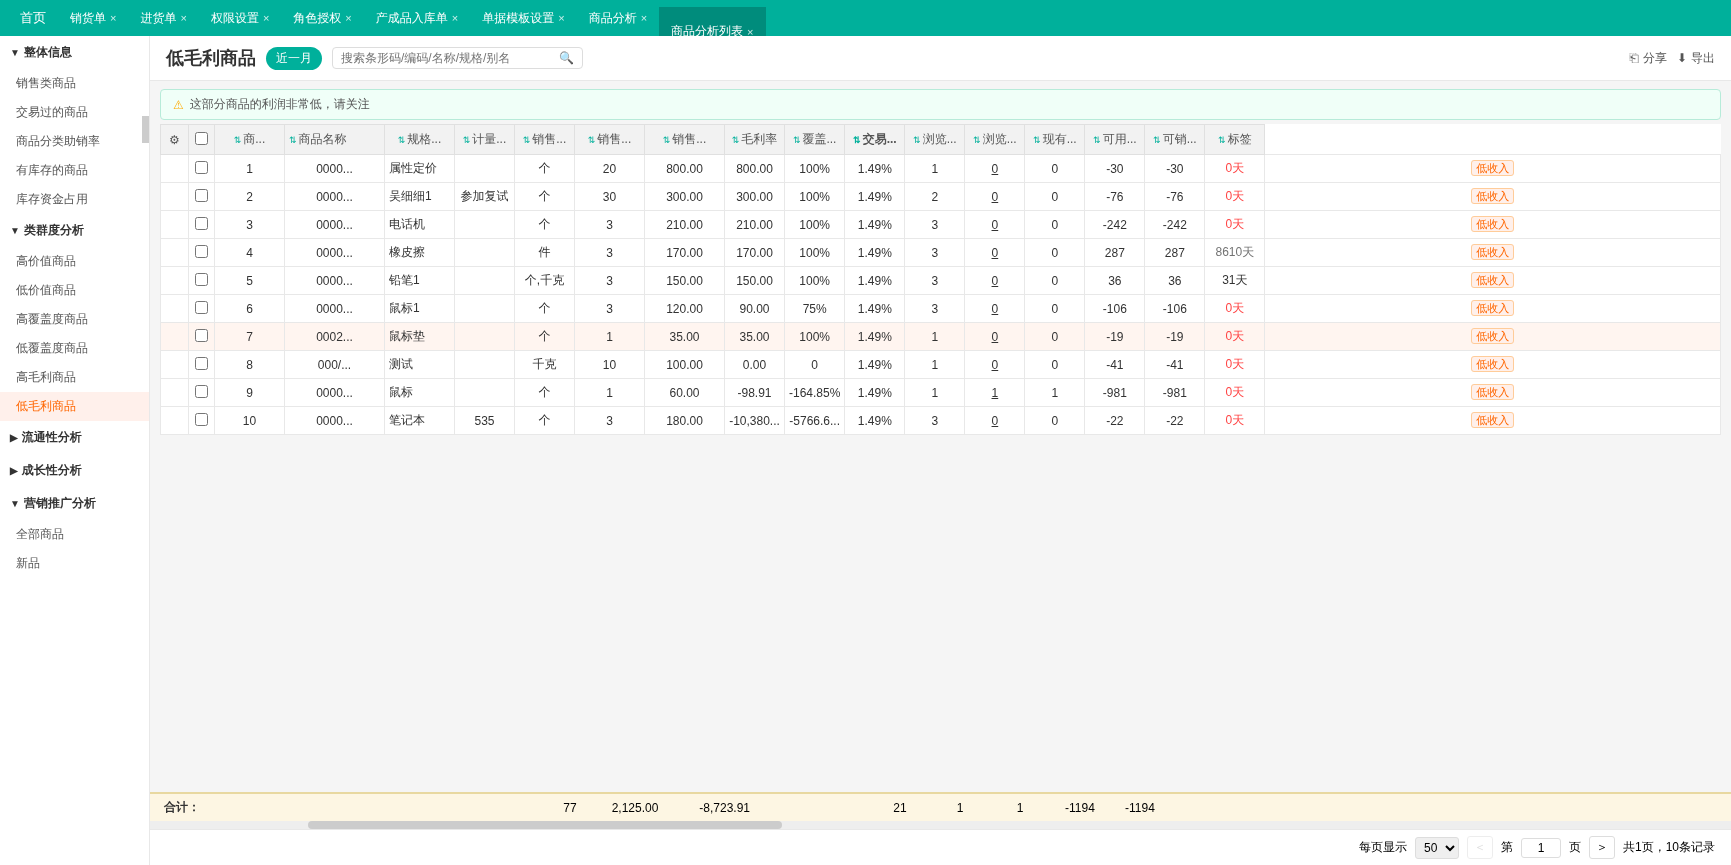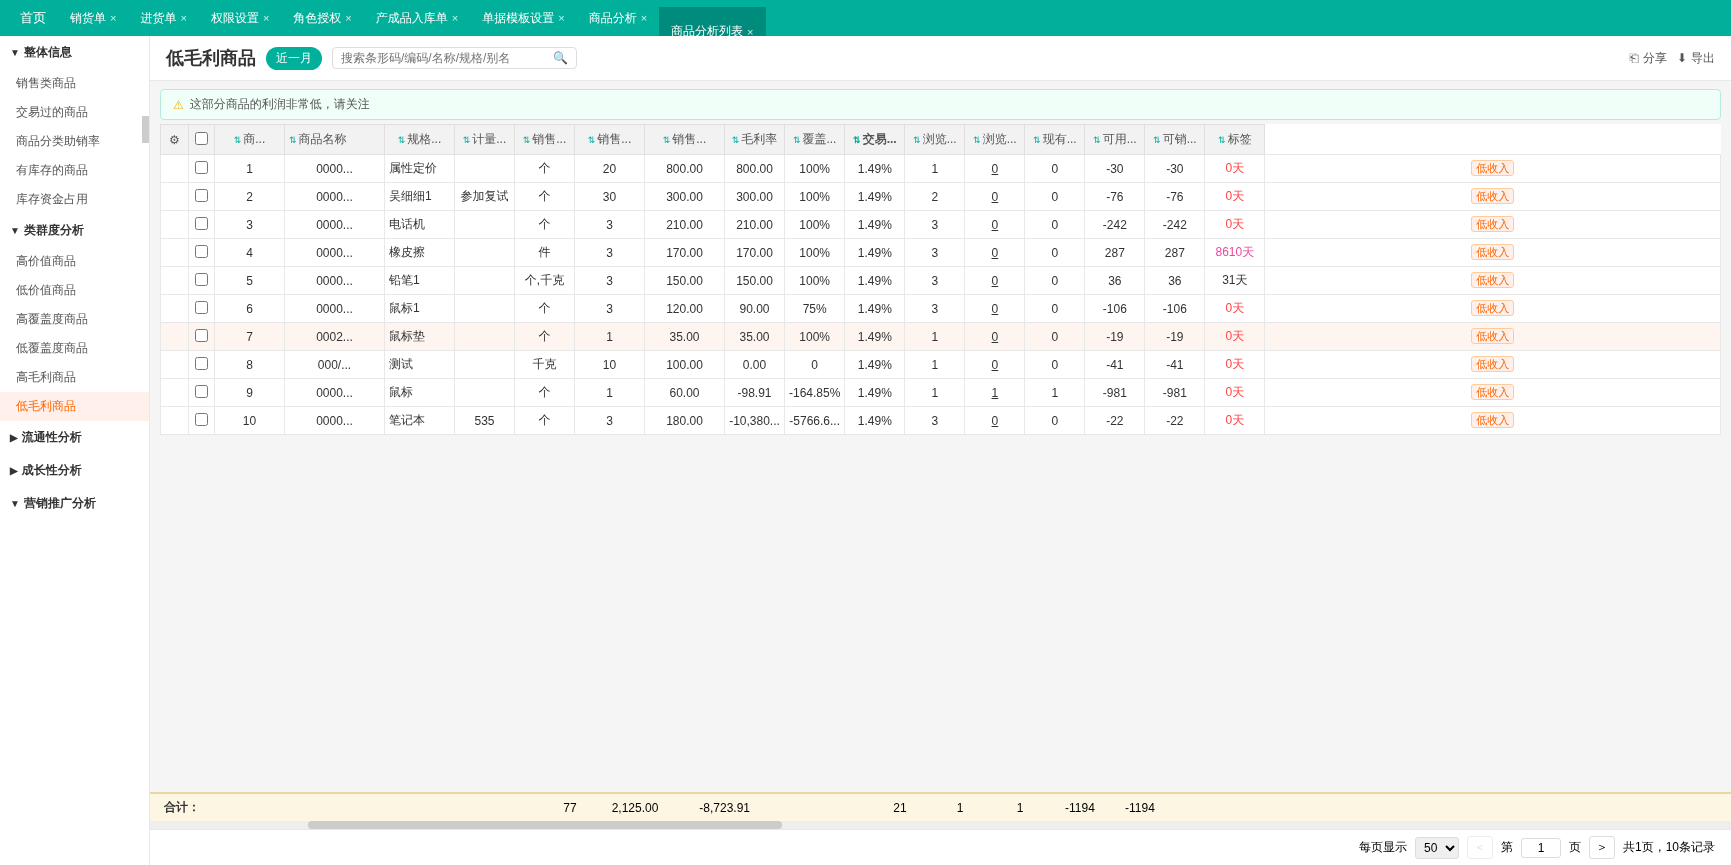--- a/index.html
+++ b/index.html
@@ -99,21 +99,21 @@
       border-radius: 12px;
       cursor: pointer;
       font-size: 12px;
     }
     .search-box {
       border: 1px solid #ddd;
       border-radius: 4px;
       padding: 3px 8px;
       display: flex;
       align-items: center;
-      gap: 12px;
+      gap: 18px;
       background: #fff;
     }
     .search-box input {
       border: none;
       outline: none;
       font-size: 12px;
       width: 200px;
       color: #999;
     }
     .header-actions {
@@ -318,20 +318,24 @@
     </div>
 
     <div class="sidebar-section-header">
       <span class="arrow">▶</span>
       <span>成长性分析</span>
     </div>
 
     <div class="sidebar-section-header">
       <span class="arrow">▼</span>
       <span>营销推广分析</span>
+    </div>
+    <div>
+      <div class="sidebar-item">全部商品</div>
+      <div class="sidebar-item">新品</div>
     </div>
 
     <button class="sidebar-toggle-btn" style="position:absolute;right:-10px;top:80px;background:#ccc;border:none;cursor:pointer;padding:6px 3px;border-radius:0 3px 3px 0;">
       <span style="font-size:10px;">《</span>
     </button>
   </div>
 
   <div class="content">
 
     <div class="page-header">
@@ -457,21 +461,21 @@
     <td>3</td>
     <td>170.00</td>
     <td>170.00</td>
     <td>100%</td>
     <td>1.49%</td>
     <td>3</td>
     <td><span class="link-underline">0</span></td>
     <td>0</td>
     <td>287</td>
     <td>287</td>
-    <td style="color:#ec4899">8610天</td>
+    <td style="color:#737373">8610天</td>
     <td><span class="badge-low-income" style="color:#ff6600">低收入</span></td>
   </tr>
             <tr>
     <td></td>
     <td><input type="checkbox" style=""></td>
     <td>5</td>
     <td>0000...</td>
     <td class="left">铅笔1</td>
     <td></td>
     <td>个,千克</td>

